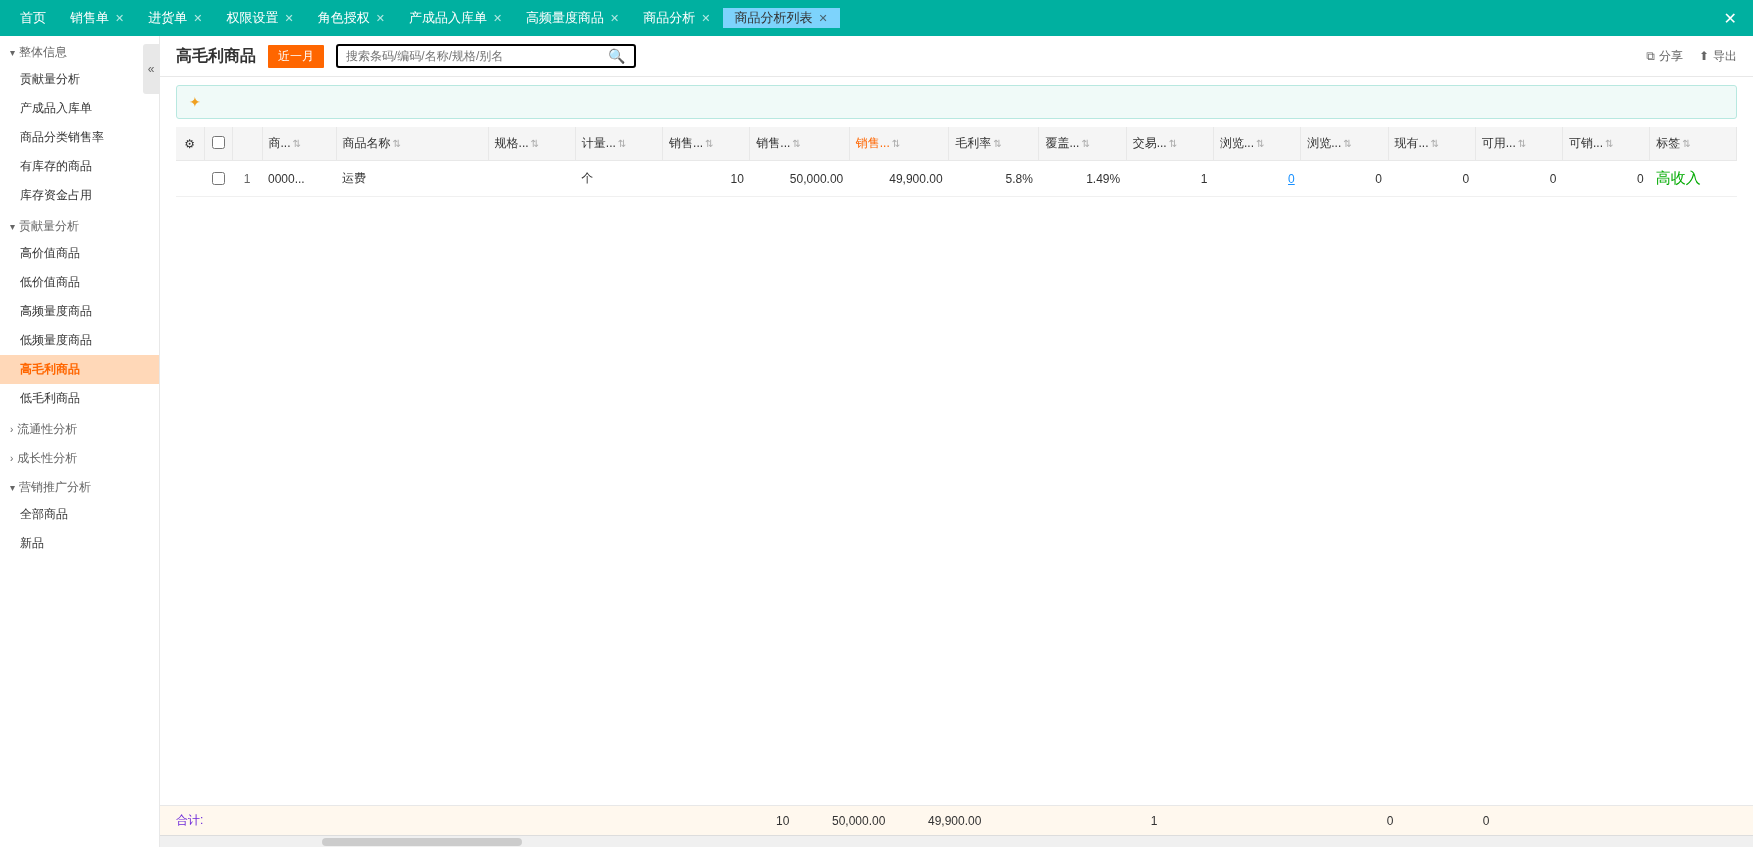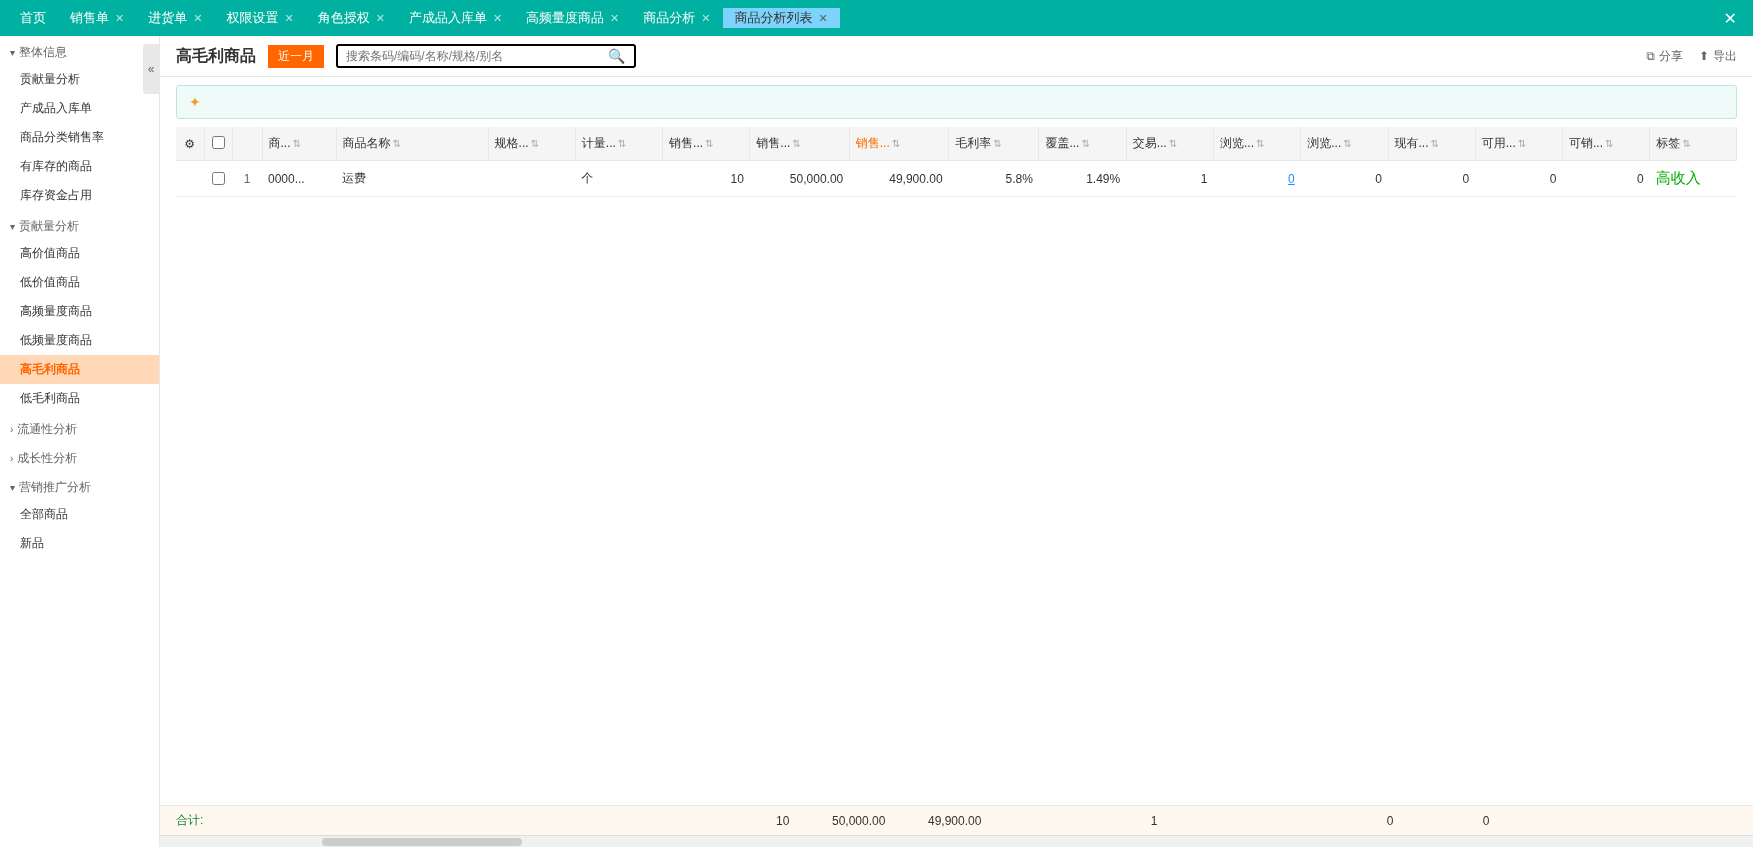--- a/index.html
+++ b/index.html
@@ -224,21 +224,21 @@
       background: #fff8ee;
       border-top: 1px solid #e8e8e8;
       padding: 6px 16px;
       display: flex;
       align-items: center;
       gap: 16px;
       font-size: 12px;
       color: #333;
       flex-shrink: 0;
     }
-    .footer-label { color: #15803d; }
+    .footer-label { color: #6d28d9; }
     .footer-cell { min-width: 80px; text-align: right; }
 
     
     .scroll-bar-area {
       height: 12px;
       background: #f0f0f0;
       border-top: 1px solid #ddd;
       display: flex;
       align-items: center;
       padding: 0 2px;

